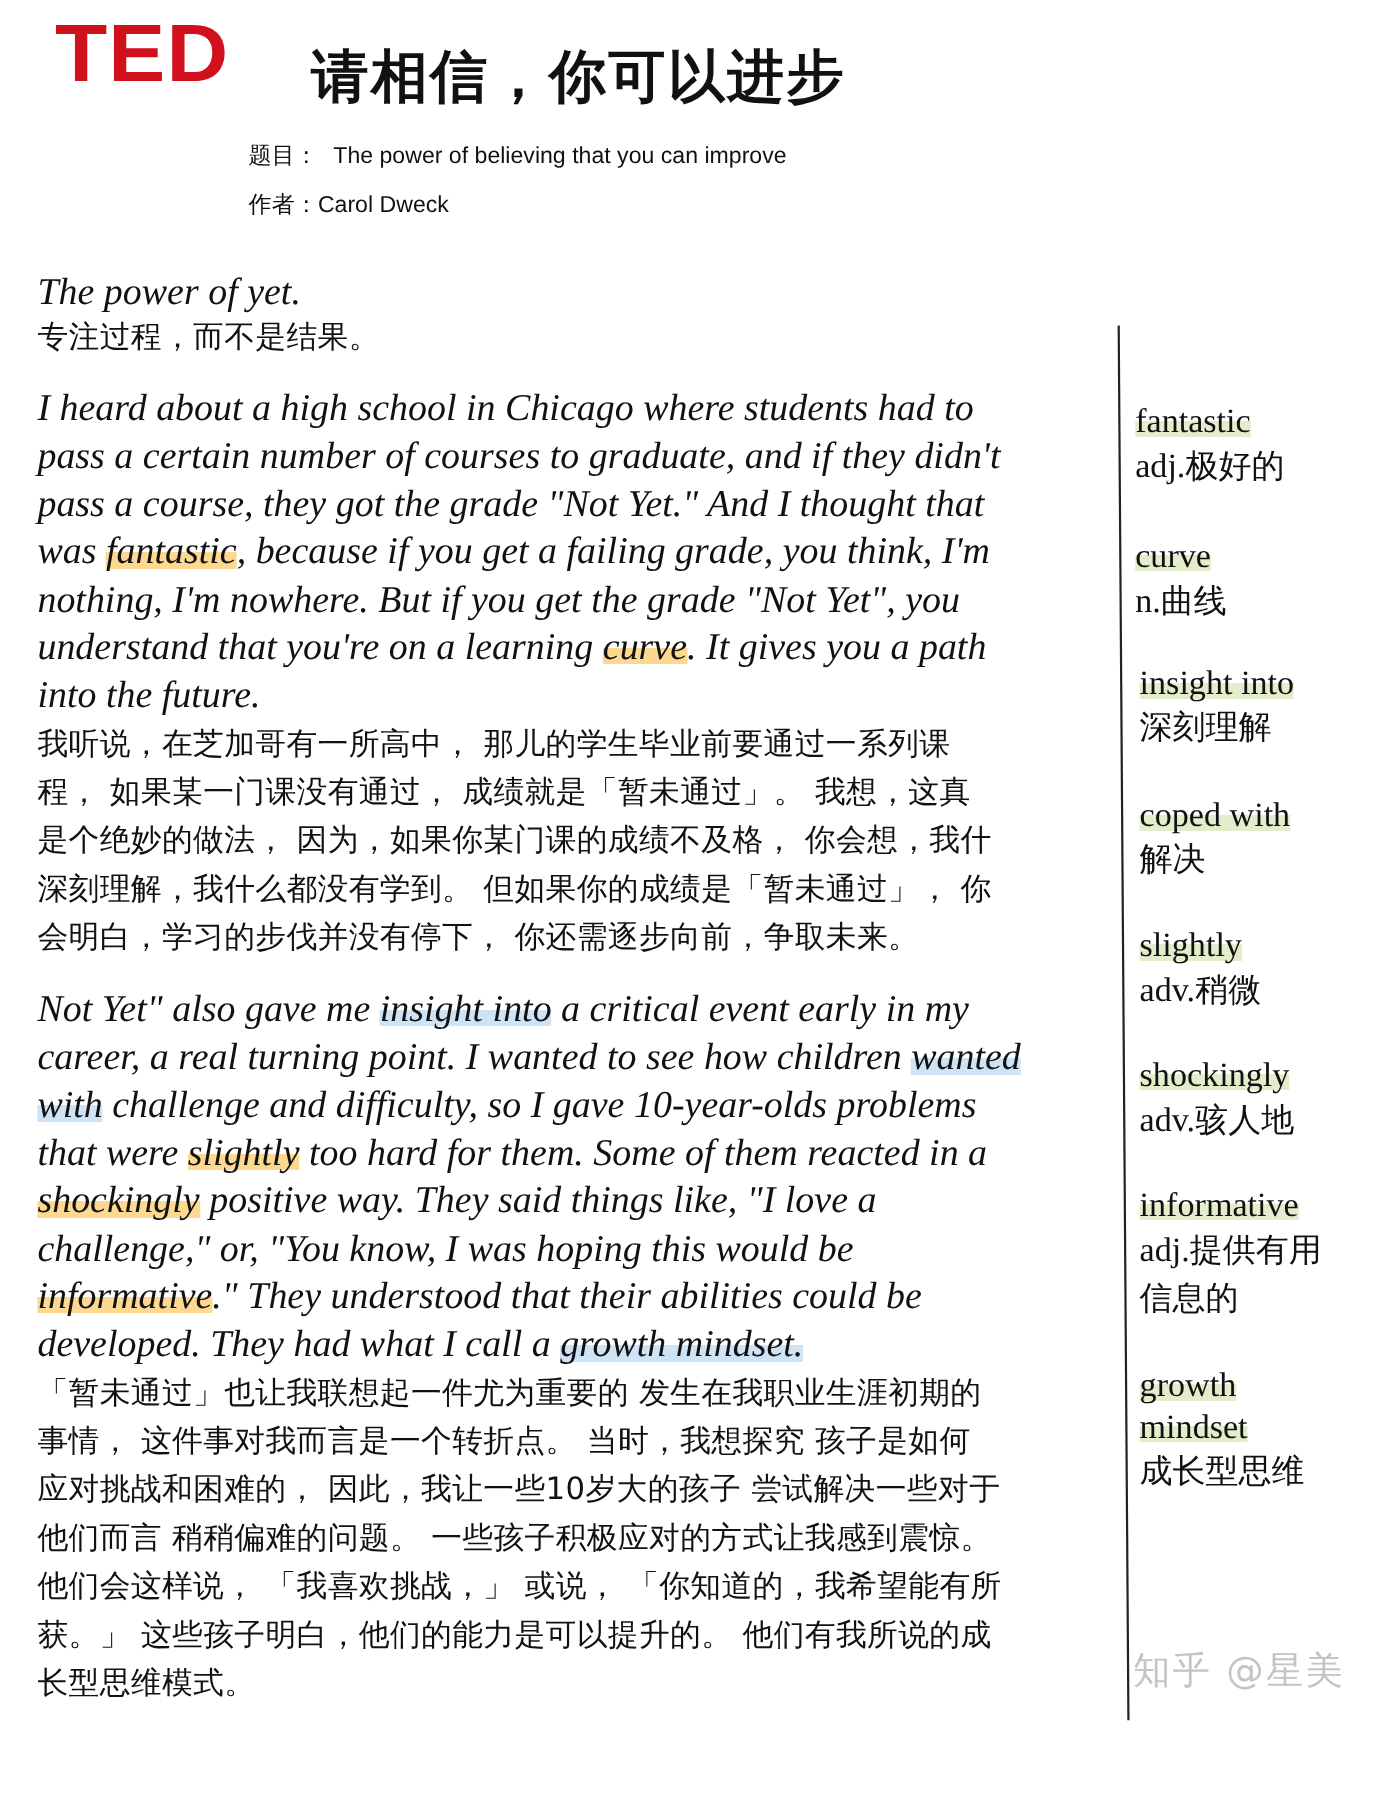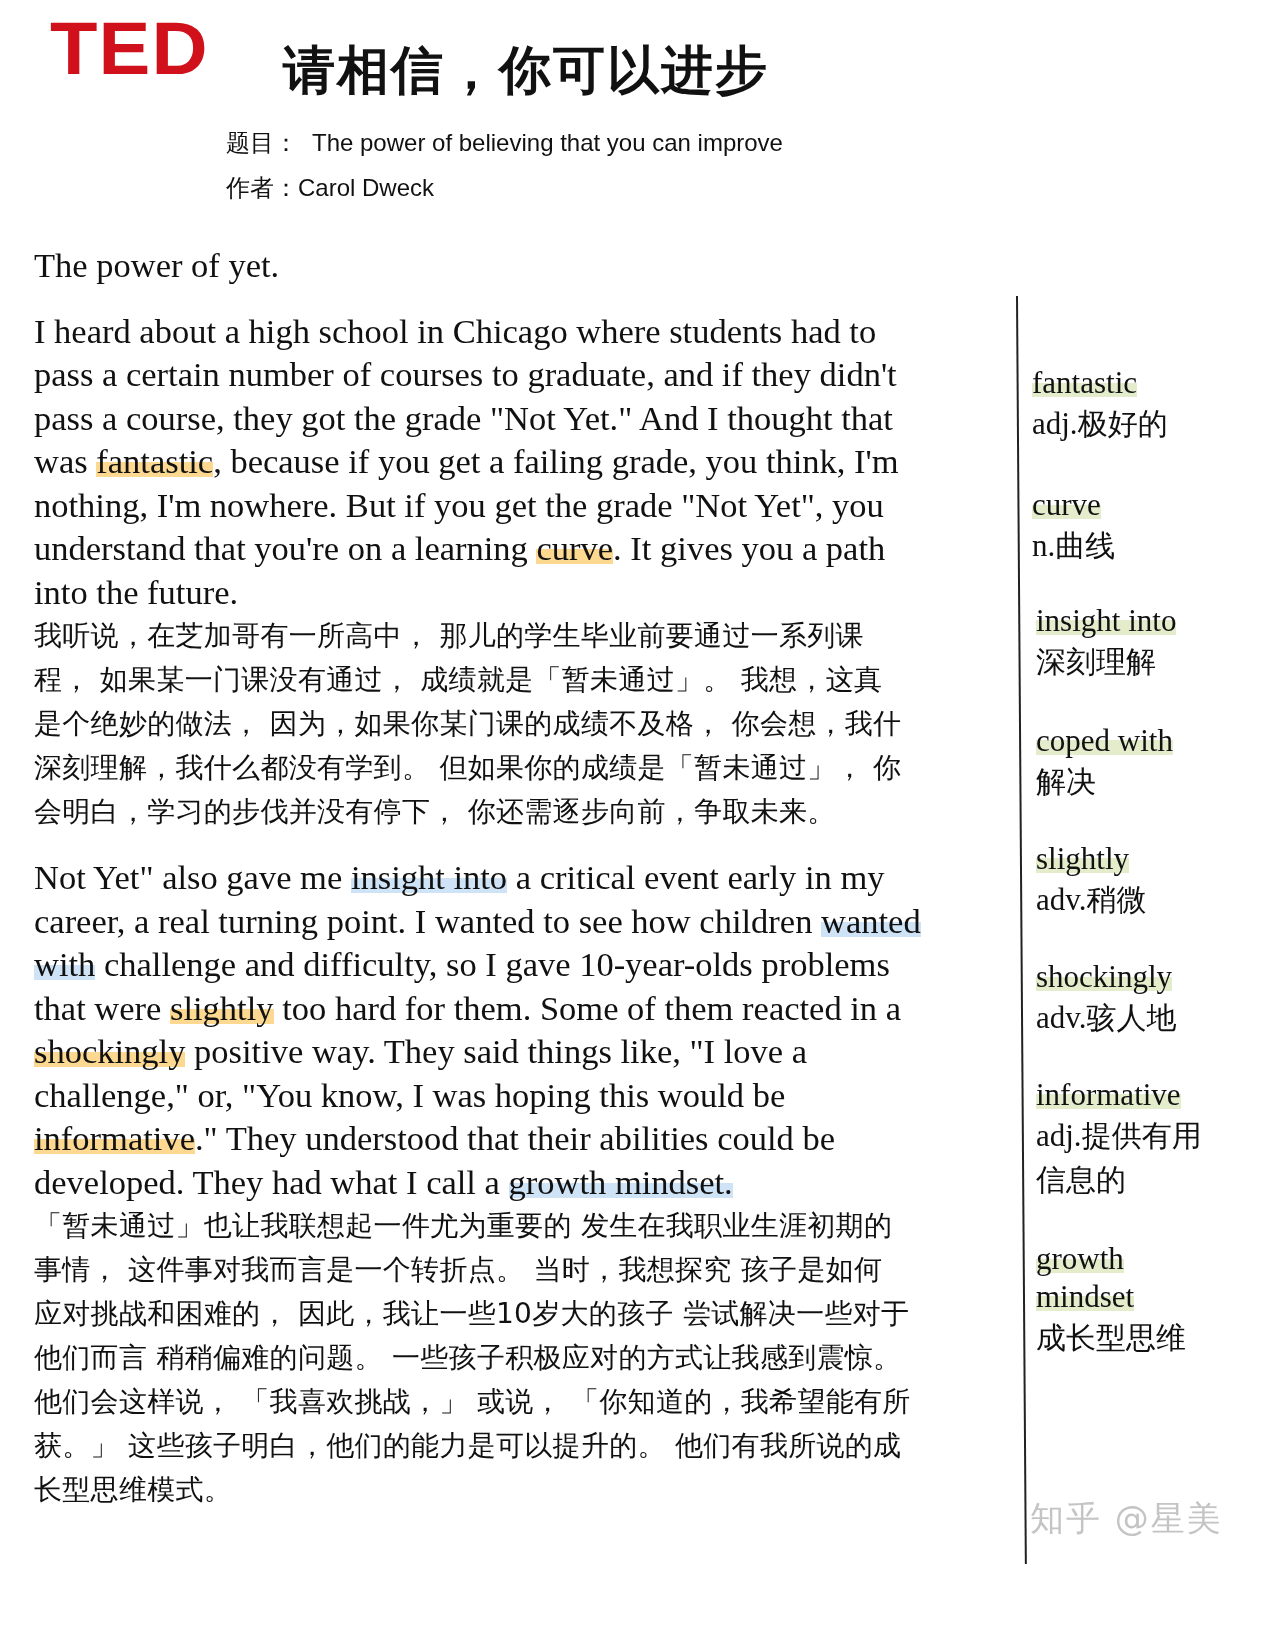--- a/index.html
+++ b/index.html
@@ -8,27 +8,27 @@
     position: absolute; left: 50px; top: 12px;
     font-family: "Liberation Sans", sans-serif; font-weight: bold;
     font-size: 74px; color: #d0111b; letter-spacing: 1px; line-height: 1;
     transform: scaleX(1.05); transform-origin: left top;
   }
   .main-title {
     position: absolute; left: 283px; top: 42px;
     font-family: "DejaVu Sans", sans-serif; font-weight: bold;
     font-size: 52px; color: #111; line-height: 1.1; letter-spacing: 2px;
   }
-  .meta { position: absolute; left: 226px; font-family: "Liberation Sans", sans-serif; font-size: 24px; color: #111; }
+  .meta { position: absolute; left: 226px; font-family: "Liberation Sans", sans-serif; font-size: 21px; color: #111; }
   .meta.topic { top: 127px; }
   .meta.author { top: 172px; }
   .meta .label { margin-right: 14px; }
 
   .content { position: absolute; left: 34px; top: 244px; width: 960px; }
-  .serif { font-family: "Liberation Serif", serif; }
+  .serif { font-family: "Liberation Serif", serif; font-style: italic; }
   .en { font-size: 34.5px; line-height: 43.5px; white-space: nowrap; }
   .zh { font-family: "DejaVu Sans", sans-serif; font-size: 28px; line-height: 44px; white-space: nowrap; letter-spacing: 0.3px; }
   .block-gap { height: 22px; }
 
   .hl-orange { background: linear-gradient(to bottom, transparent 52%, #fcd890 52%, #fcd890 92%, transparent 92%); }
   .hl-blue { background: linear-gradient(to bottom, transparent 52%, #cfe3f6 52%, #cfe3f6 92%, transparent 92%); }
   .hl-green { background: linear-gradient(to bottom, transparent 50%, #e3edcc 50%, #e3edcc 92%, transparent 92%); }
 
   .divider { position: absolute; left: 1016px; top: 296px; width: 2px; height: 1268px; background: #222; transform: rotate(-0.4deg); transform-origin: top left; }
 
@@ -49,20 +49,21 @@
 <div class="main-title">请相信，你可以进步</div>
 <div class="meta topic">
   <span class="label">题目：</span><span>The power of believing that you can improve</span>
 </div>
 <div class="meta author">
   <span>作者：</span><span>Carol Dweck</span>
 </div>
 
 <div class="content">
   <div class="serif en">The power of yet.</div>
+  <div class="zh" style="margin-top:-4px">专注过程，而不是结果。</div>
   <div class="block-gap"></div>
 
   <div>
     <div class="serif en">I heard about a high school in Chicago where students had to</div>
     <div class="serif en">pass a certain number of courses to graduate, and if they didn't</div>
     <div class="serif en">pass a course, they got the grade "Not Yet." And I thought that</div>
     <div class="serif en"><span>was </span><span class="hl-orange">fantastic</span><span>, because if you get a failing grade, you think, I'm</span></div>
     <div class="serif en">nothing, I'm nowhere. But if you get the grade "Not Yet", you</div>
     <div class="serif en"><span>understand that you're on a learning </span><span class="hl-orange">curve</span><span>. It gives you a path</span></div>
     <div class="serif en">into the future.</div>

